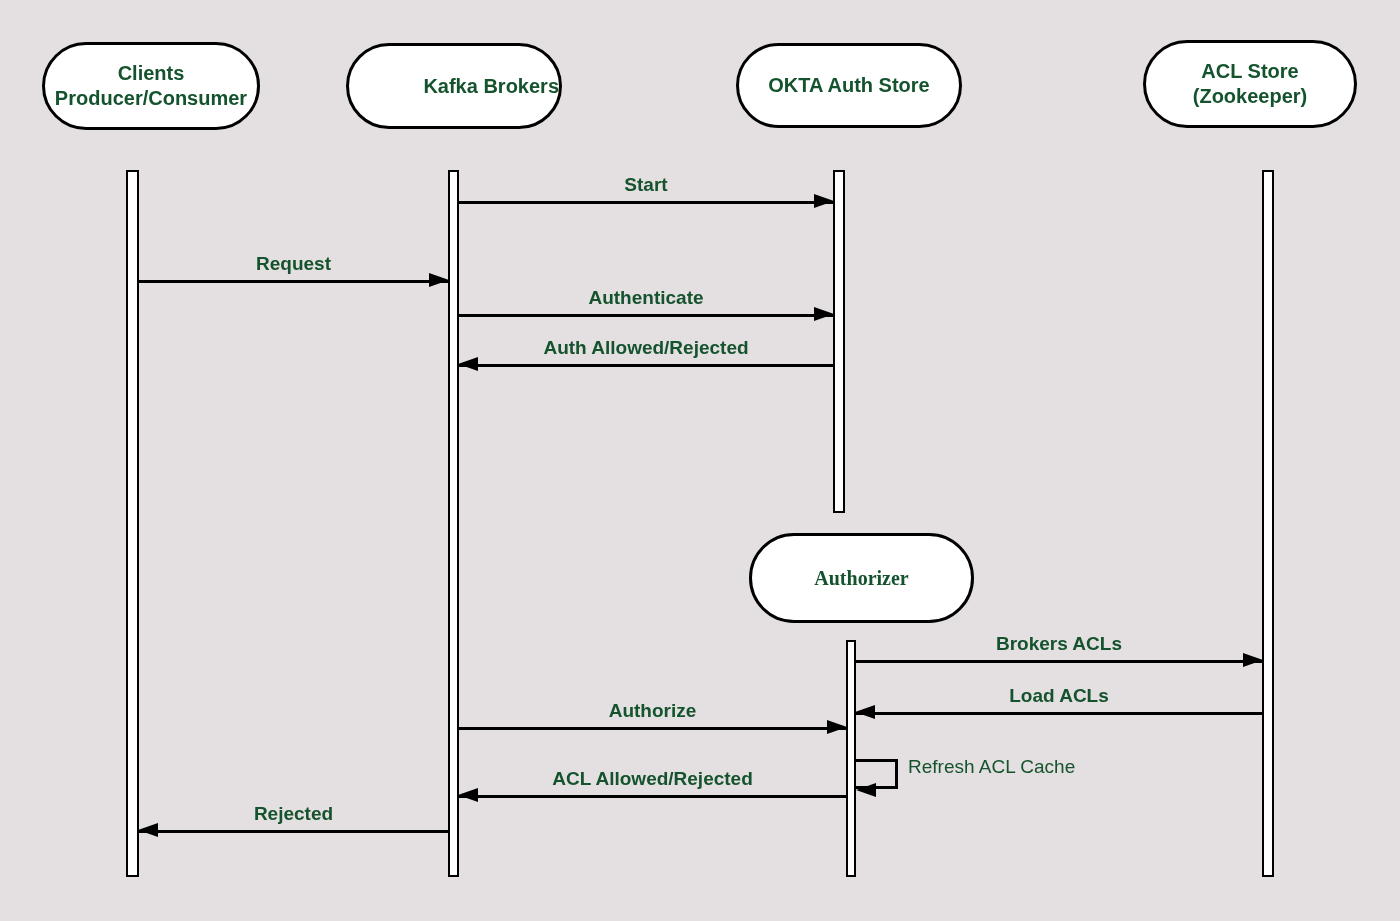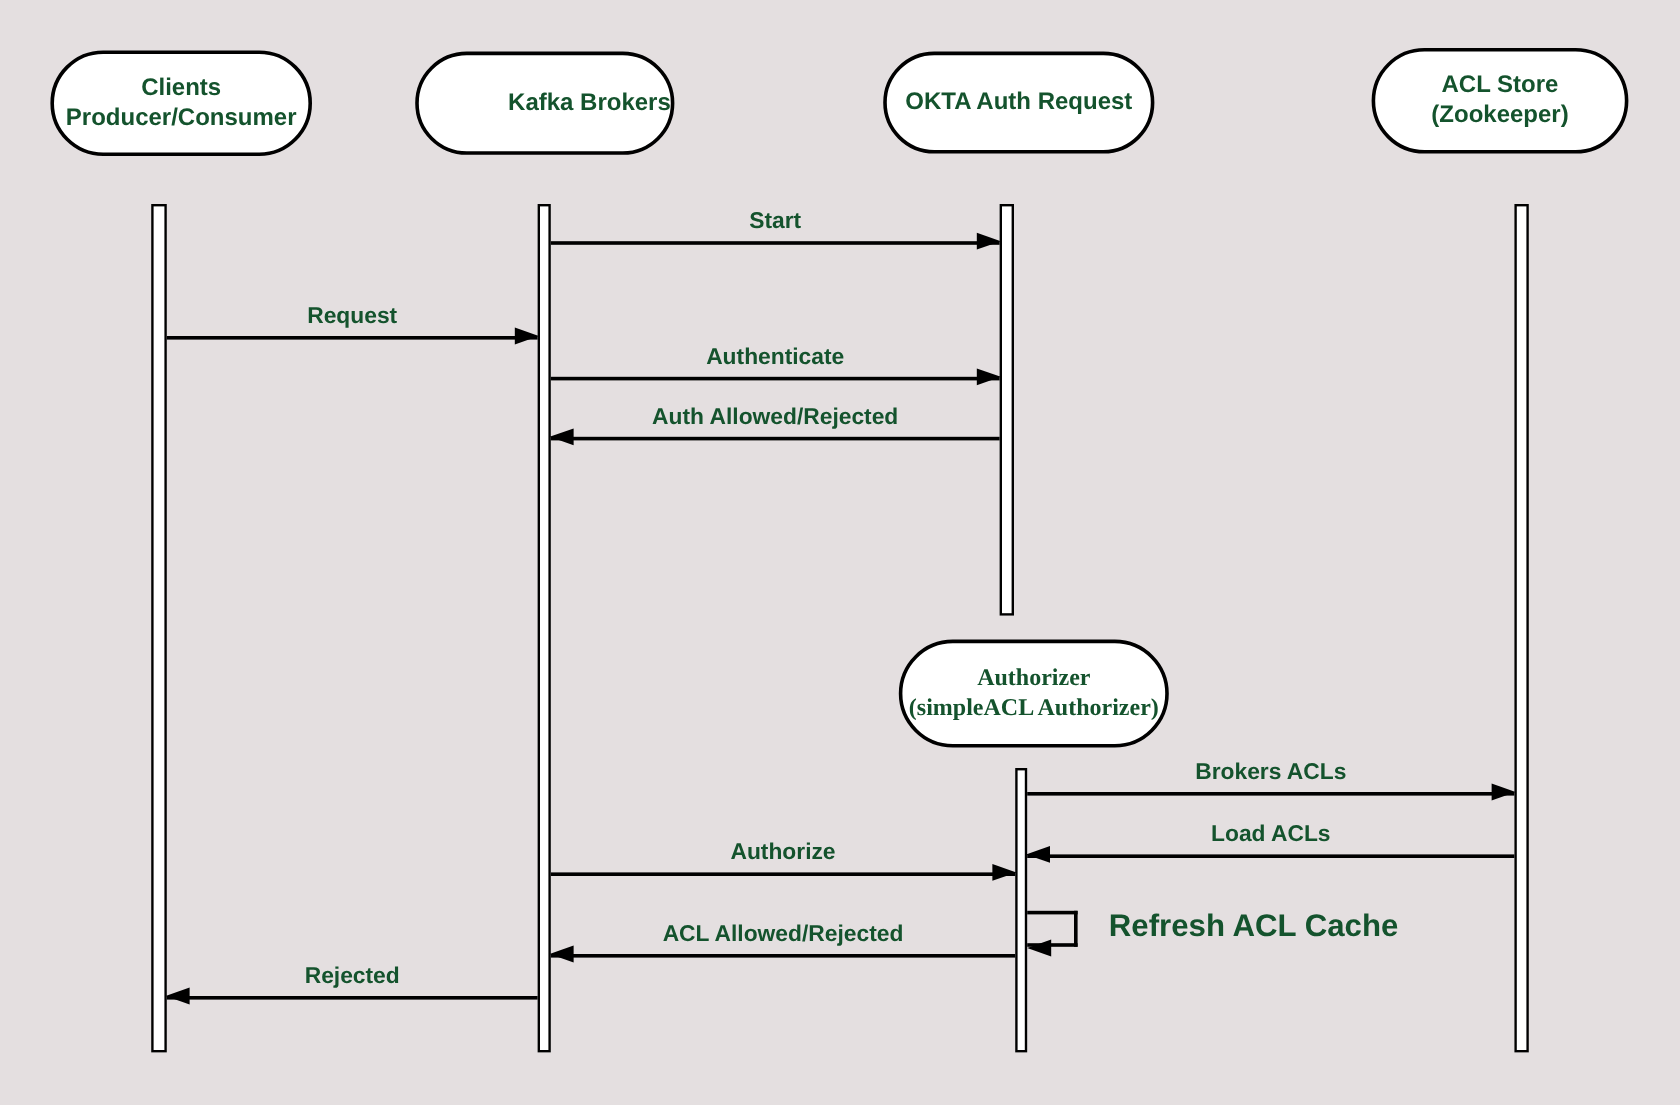--- a/index.html
+++ b/index.html
@@ -71,24 +71,24 @@
     border: 3px solid #000;
     border-left: none;
   }
   .loop .head {
     top: auto;
     bottom: -8px;
     left: 0;
   }
   .loop .loop-label {
     position: absolute;
-    left: 68px;
+    left: 52px;
     top: -3px;
-    font-weight: 700;
-    font-size: 26px;
+    font-weight: 400;
+    font-size: 19px;
     white-space: nowrap;
   }
 </style>
 </head>
 <body>
 
 <div class="canvas">
 
   <div class="actor" style="left:42px; top:42px; width:218px; height:88px;">
     <div class="actor-label">
@@ -99,36 +99,35 @@
 
   <div class="actor" style="left:346px; top:43px; width:216px; height:86px;justify-content:flex-end;">
     <div class="actor-label">
       <div>Kafka Brokers</div>
 
     </div>
   </div>
 
   <div class="actor" style="left:736px; top:43px; width:226px; height:85px;">
     <div class="actor-label">
-      <div>OKTA Auth Request</div>
+      <div>OKTA Auth Store</div>
 
     </div>
   </div>
 
   <div class="actor" style="left:1143px; top:40px; width:214px; height:88px;">
     <div class="actor-label">
       <div>ACL Store</div>
       <div>(Zookeeper)</div>
     </div>
   </div>
 
   <div class="actor" style="left:749px; top:533px; width:225px; height:90px; border-radius:45px;font-family:Liberation Serif, serif;">
     <div class="actor-label">
       <div>Authorizer</div>
-      <div>(simpleACL Authorizer)</div>
     </div>
   </div>
 
   <div class="bar" style="left:126px; top:170px; width:13px; height:707px;"></div>
   <div class="bar" style="left:448px; top:170px; width:11px; height:707px;"></div>
   <div class="bar" style="left:833px; top:170px; width:12px; height:343px;"></div>
   <div class="bar" style="left:846px; top:640px; width:10px; height:237px;"></div>
   <div class="bar" style="left:1262px; top:170px; width:12px; height:707px;"></div>
 
   <div class="msg" style="left:459px; top:202px; width:374px;">

